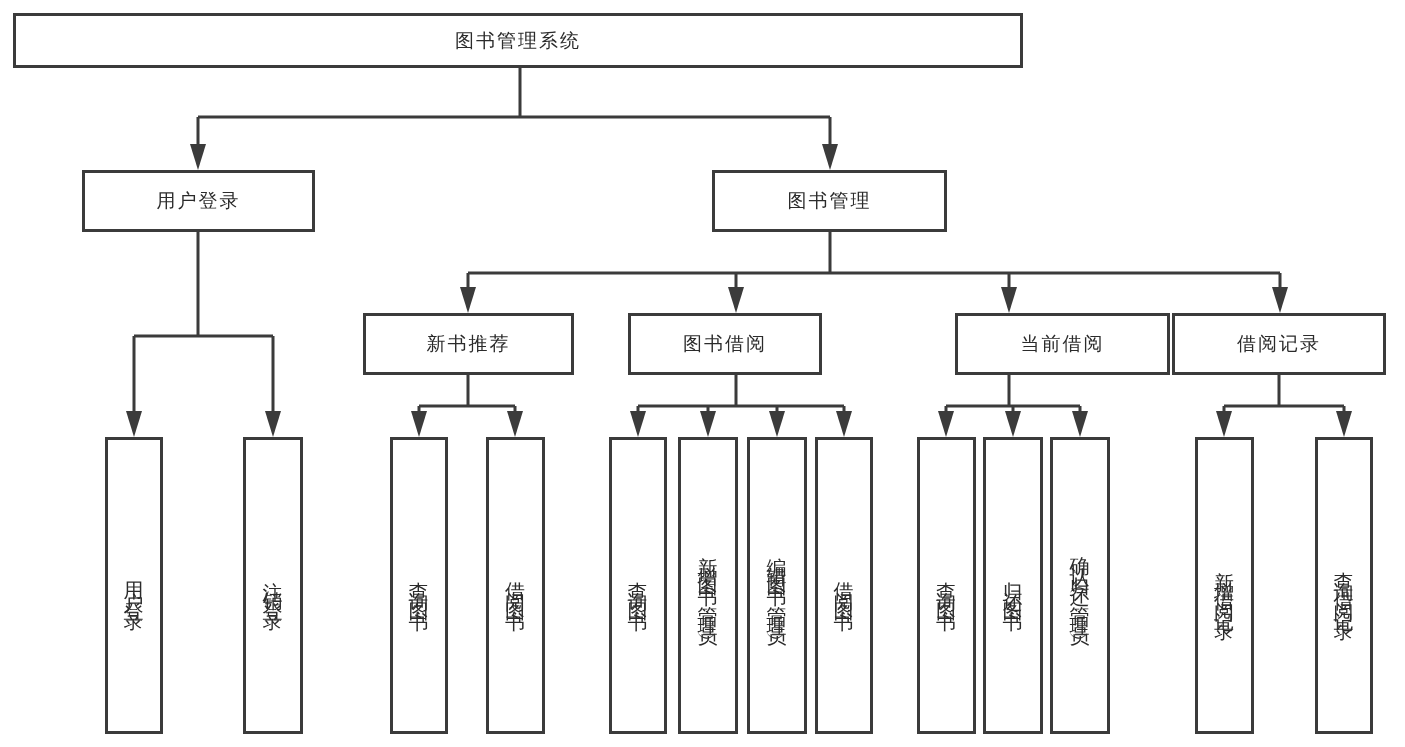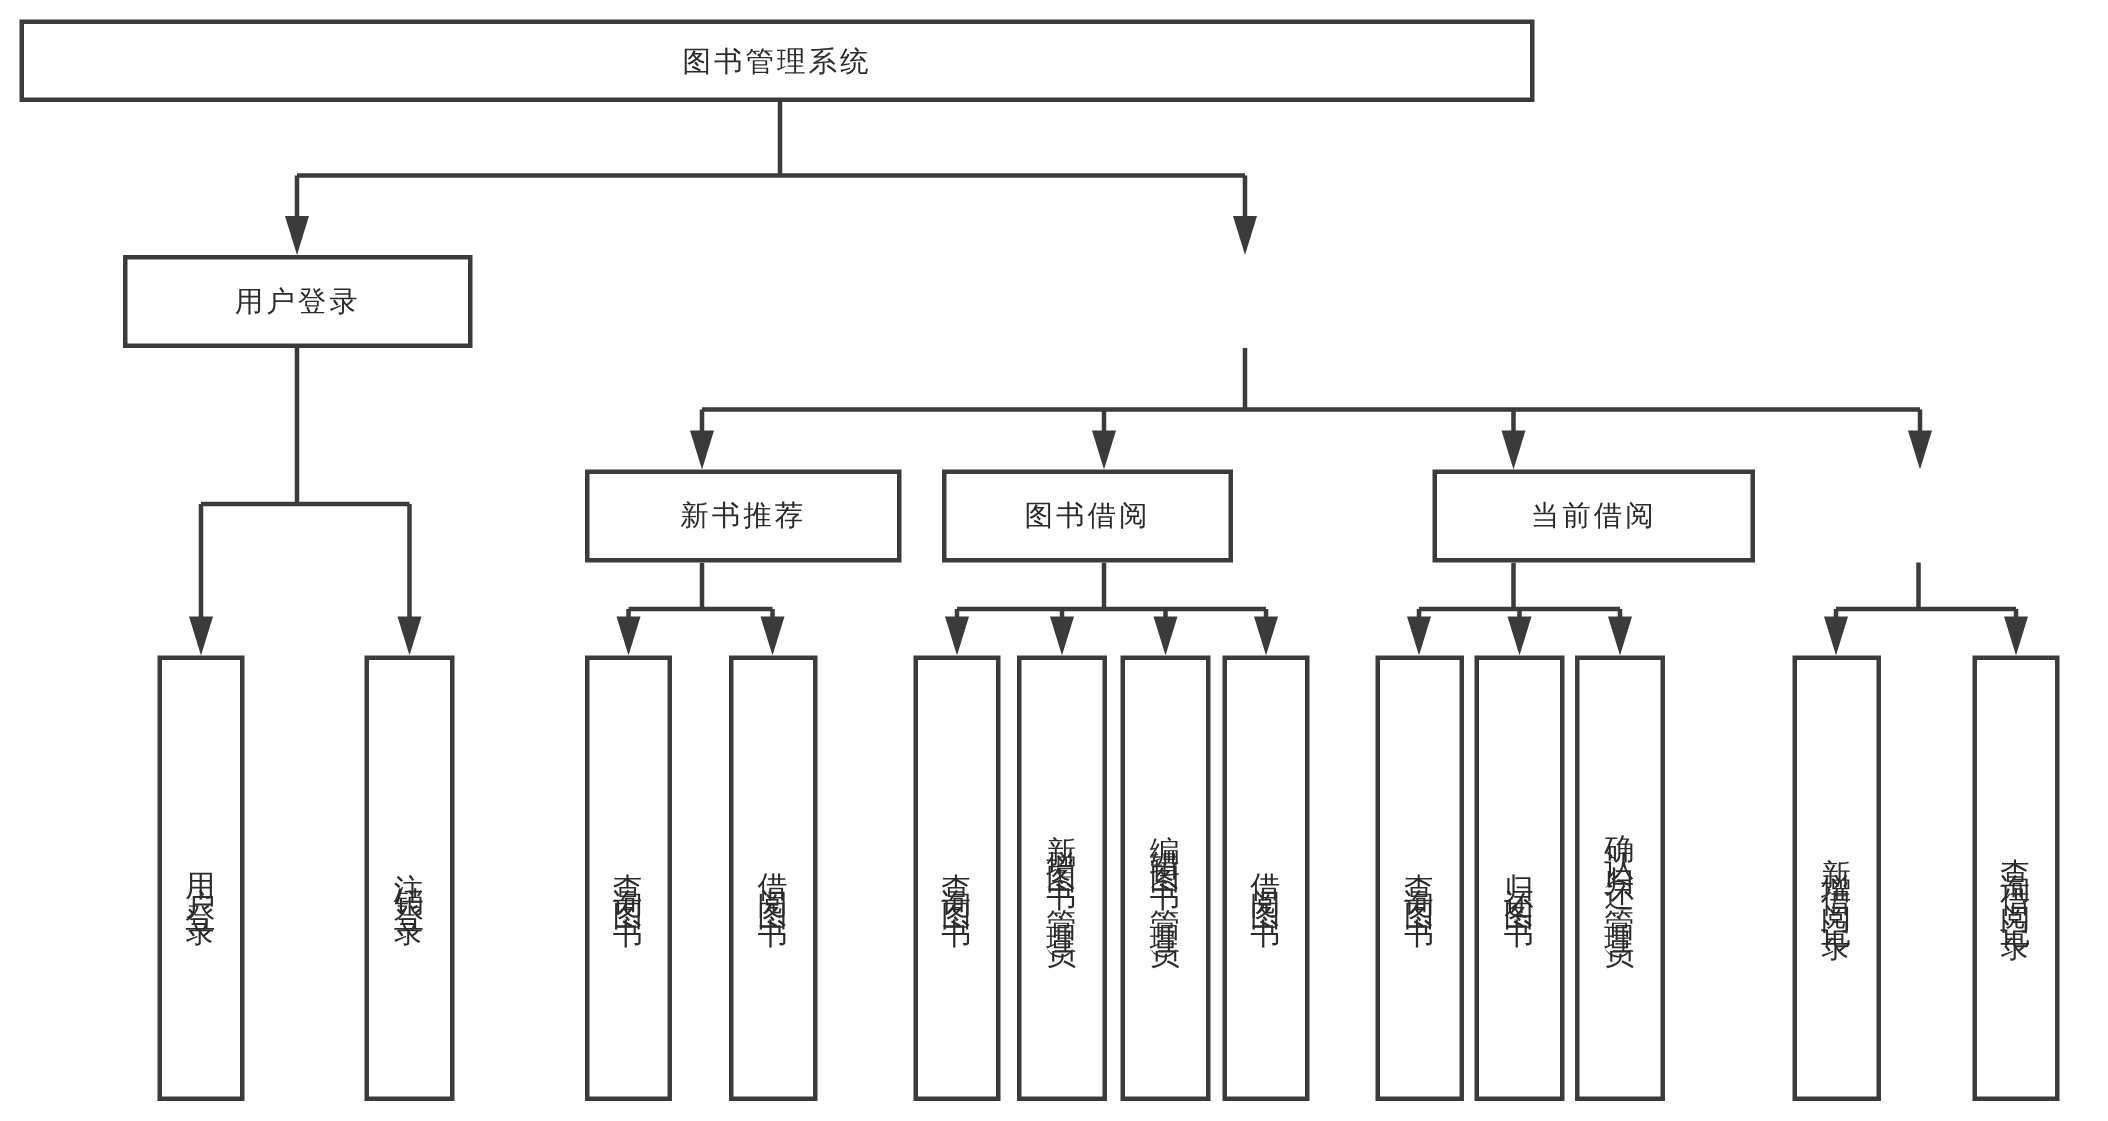--- a/index.html
+++ b/index.html
@@ -45,21 +45,21 @@
     white-space: nowrap;
   }
 
   .root  { left: 13px;  top: 13px;  width: 1010px; height: 55px; }
 
   .lvl2  { top: 170px; height: 62px; }
   .n-login { left: 82px;  width: 233px; }
   .n-mgmt  { left: 712px; width: 235px; }
 
   .lvl3  { top: 313px; height: 62px; }
-  .n-rec  { left: 363px;  width: 211px; margin-left: 27px; }
+  .n-rec  { left: 363px;  width: 211px; }
   .n-bor  { left: 628px;  width: 194px; }
   .n-cur  { left: 955px;  width: 215px; }
   .n-log  { left: 1172px; width: 214px; }
 
   .leaf { top: 437px; height: 297px; }
   .leaf .vtext {
     writing-mode: vertical-rl;
     text-orientation: mixed;
     font-size: 20px;
     letter-spacing: 10px;
@@ -122,29 +122,35 @@
       </g>
   </svg>
 
   <div class="node root hnode">
     <span>图书管理系统</span>
   </div>
 
   <div class="node lvl2 hnode n-login">
     <span>用户登录</span>
   </div>
+  <div class="node lvl2 hnode n-mgmt">
+    <span>图书管理</span>
+  </div>
 
   <div class="node lvl3 hnode n-rec">
     <span>新书推荐</span>
   </div>
   <div class="node lvl3 hnode n-bor">
     <span>图书借阅</span>
   </div>
   <div class="node lvl3 hnode n-cur">
     <span>当前借阅</span>
+  </div>
+  <div class="node lvl3 hnode n-log">
+    <span>借阅记录</span>
   </div>
 
   <div class="node leaf" style="left:105px;width:58px">
     <span class="vtext">用户登录</span>
   </div>
   <div class="node leaf" style="left:243px;width:60px">
     <span class="vtext">注销登录</span>
   </div>
 
   <div class="node leaf" style="left:390px;width:58px">

